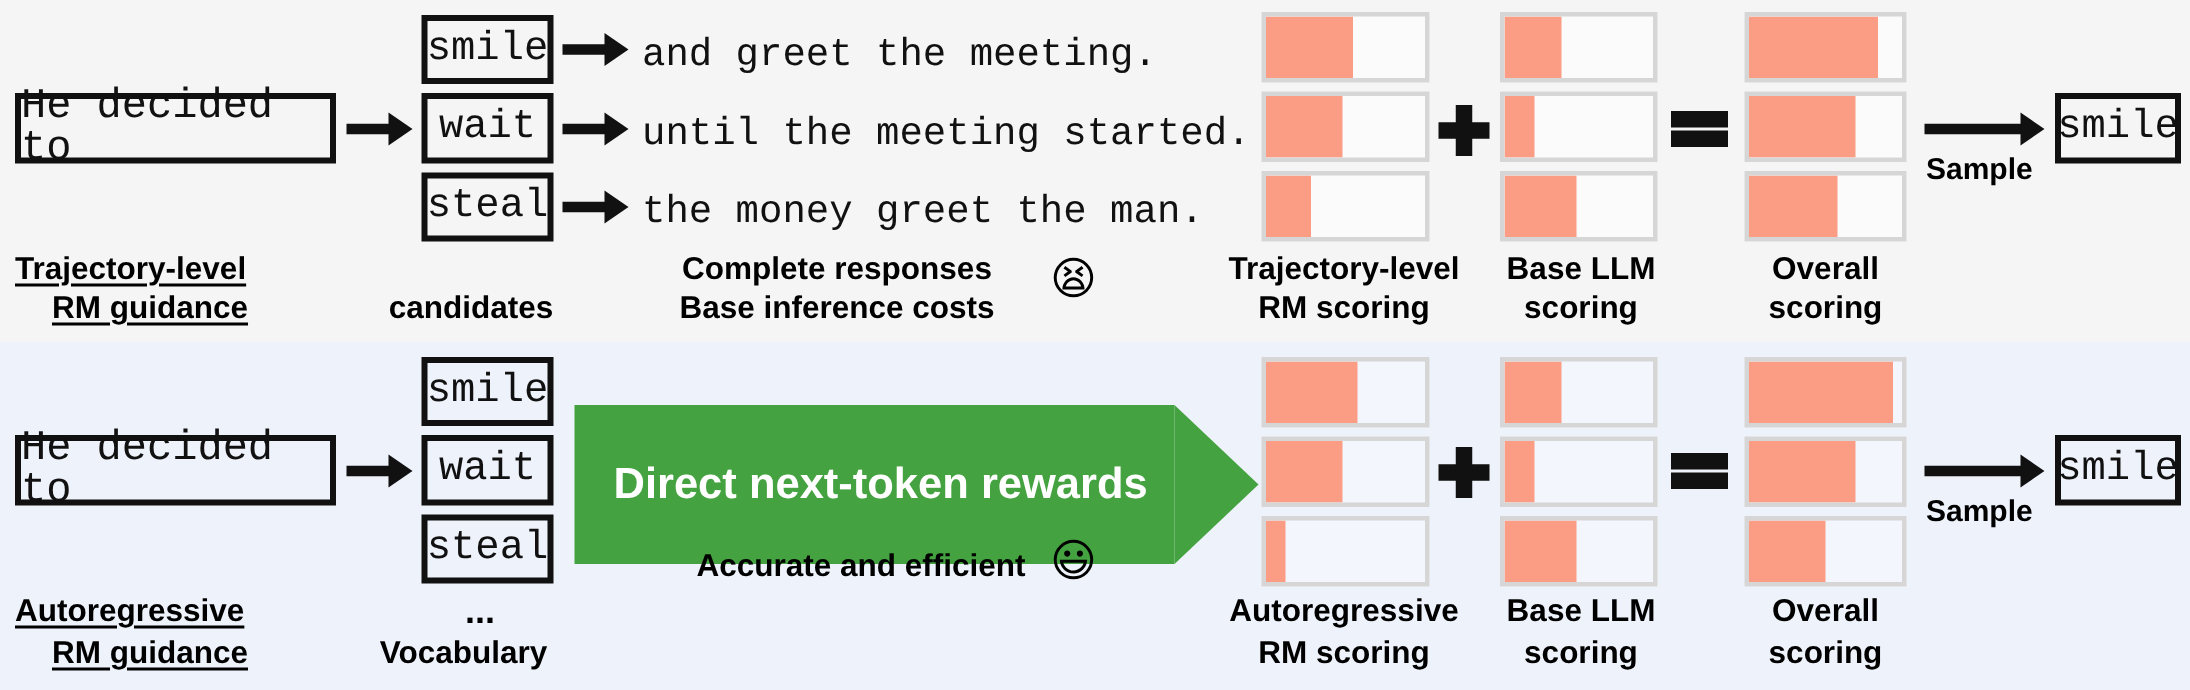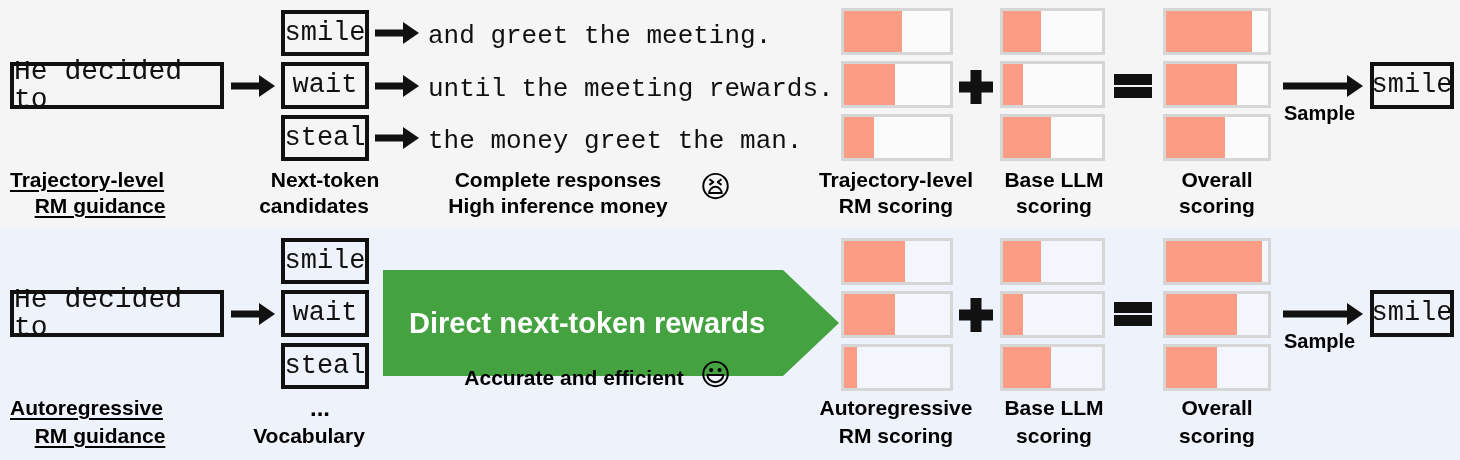--- a/index.html
+++ b/index.html
@@ -145,31 +145,30 @@
   <div class="arrow" style="left:375px;top:74px;width:44px;height:24px;">
     <div class="shaft" style="width:30px;"></div>
       <div class="head" style="left:28px;"></div>
   </div>
   <div class="arrow" style="left:375px;top:126px;width:44px;height:24px;">
     <div class="shaft" style="width:30px;"></div>
       <div class="head" style="left:28px;"></div>
   </div>
 
   <div class="monotext" style="left:428px;top:23px;">and greet the meeting.</div>
-  <div class="monotext" style="left:428px;top:76px;">until the meeting rewards.</div>
+  <div class="monotext" style="left:428px;top:76px;">until the meeting started.</div>
   <div class="monotext" style="left:428px;top:128px;">the money greet the man.</div>
 
   <div class="caption underline" style="left:10px;top:168px;width:180px;text-align:left;">Trajectory-level</div>
   <div class="caption underline" style="left:10px;top:194px;width:180px;text-align:center;">RM guidance</div>
 
-  <div class="caption" style="left:255px;top:168px;width:140px;">Next-token</div>
   <div class="caption" style="left:244px;top:194px;width:140px;">candidates</div>
 
   <div class="caption" style="left:428px;top:168px;width:260px;">Complete responses</div>
-  <div class="caption" style="left:428px;top:194px;width:260px;">High inference money</div>
+  <div class="caption" style="left:428px;top:194px;width:260px;">Base inference costs</div>
   <div class="emoji" style="left:700px;top:172px;">😫</div>
 
   <div class="barsgroup" style="left:841px;top:8px;width:112px;">
     <div class="bar" style="height:47px;">
         <div class="fill" style="width:55%;"></div>
       </div>
     <div class="bar" style="height:47px;">
         <div class="fill" style="width:48%;"></div>
       </div>
     <div class="bar" style="height:47px;">

